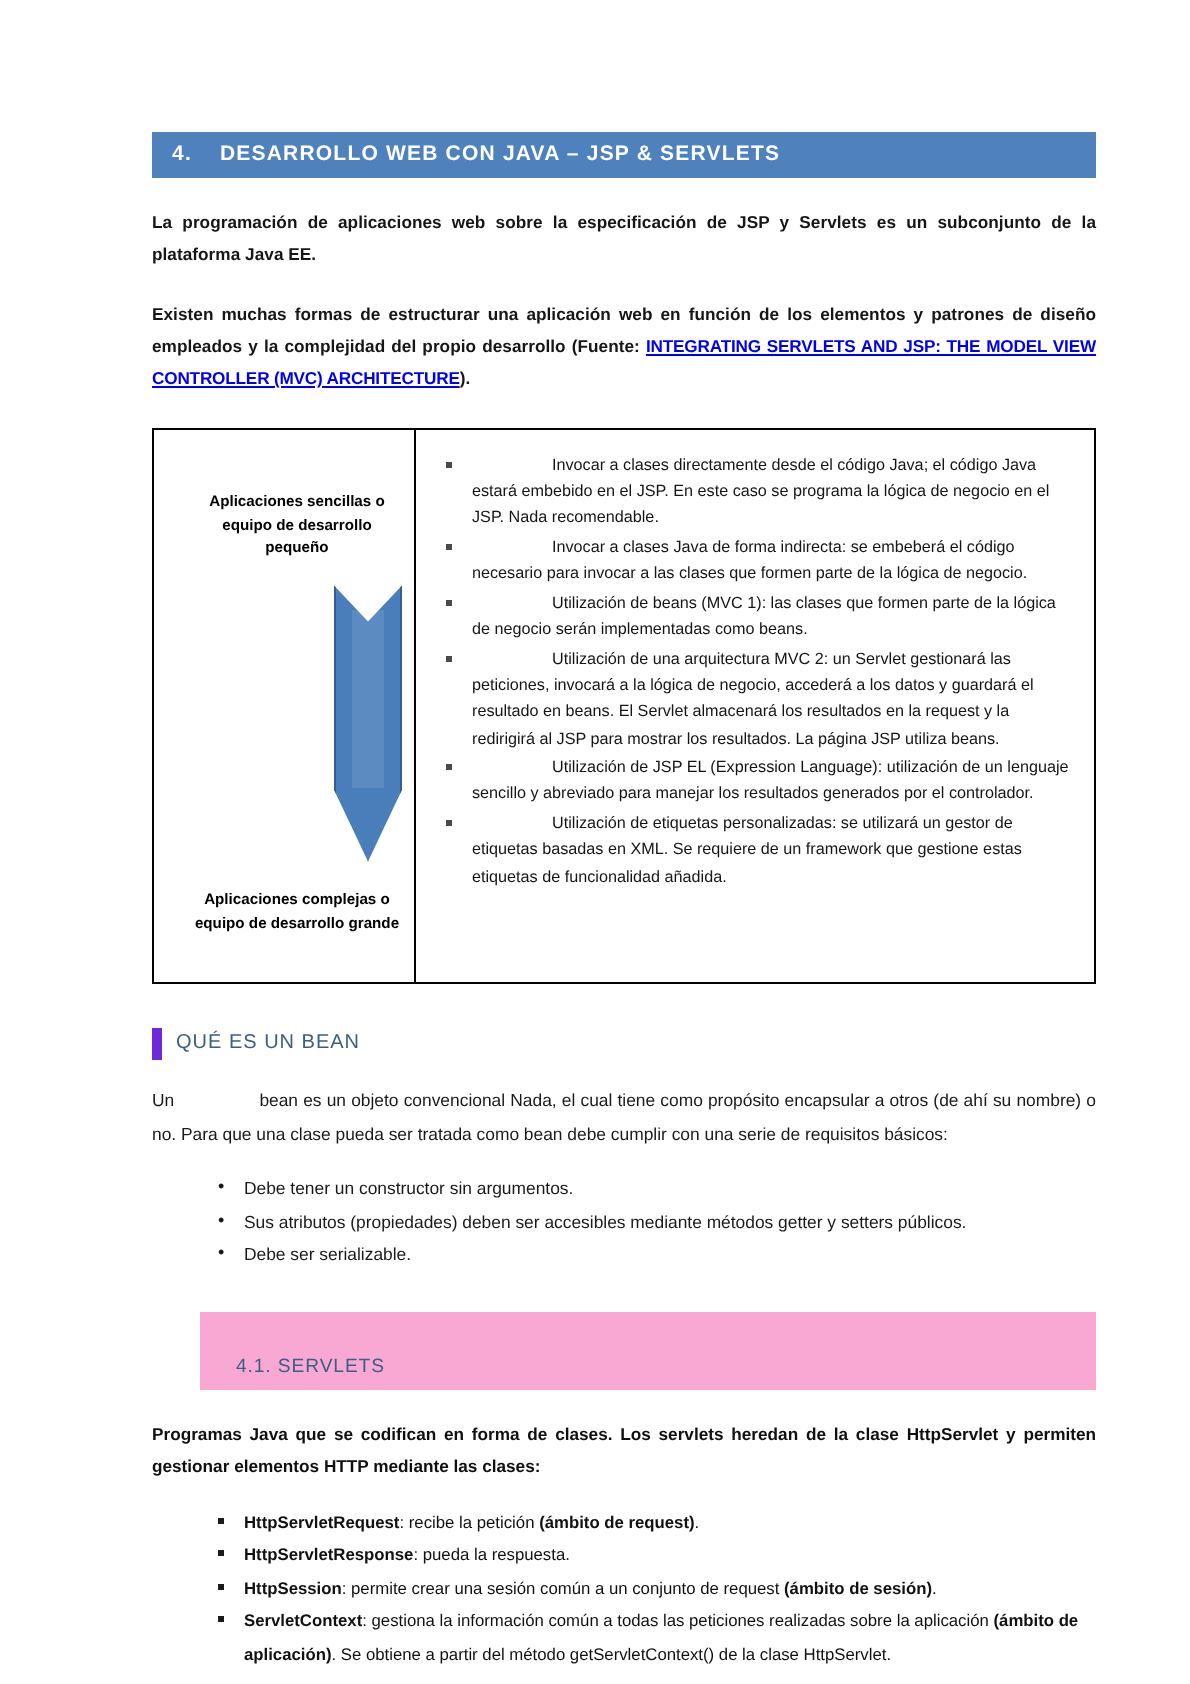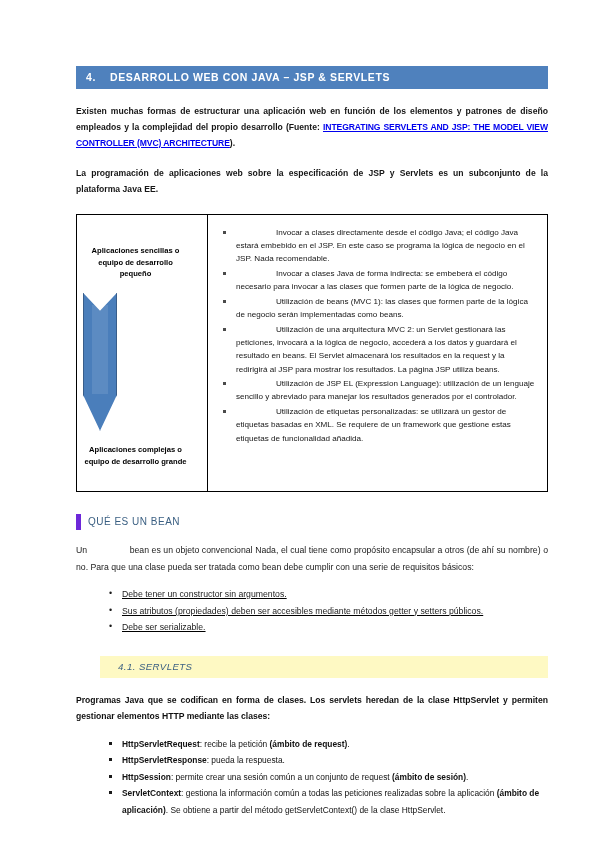--- a/index.html
+++ b/index.html
@@ -73,21 +73,21 @@
     box-sizing: border-box;
     width: 472px;
     min-height: 278px;
   }
   .tbl-left {
     width: 131px;
     border-right: 1px solid #000000;
     box-sizing: border-box;
     display: flex;
     flex-direction: column;
-    align-items: flex-start;
+    align-items: flex-end;
     justify-content: space-between;
     padding: 30px 6px 24px 6px;
   }
   .cap {
     font-size: 7.6px;
     font-weight: bold;
     line-height: 11.5px;
     text-align: center;
     color: #000000;
     width: 105px;
@@ -164,49 +164,47 @@
     line-height: 16.5px;
     color: #1a1a1a;
     margin-top: 12px;
     text-align: justify;
   }
 
   .plain-list {
     margin: 11px 0 0 0;
     padding-left: 46px;
     list-style: none;
-    text-decoration: underline;
   }
   .plain-list li {
     position: relative;
     font-size: 8.7px;
     line-height: 16.5px;
     color: #1a1a1a;
   }
   .plain-list li::before {
     content: "\2022";
     position: absolute;
     left: -13px;
     top: -1px;
     font-size: 9px;
     color: #1a1a1a;
   }
 
   
   .h3bar {
     margin-top: 20px;
     margin-left: 24px;
-    background: #fef9c3;
+    background: #f9a8d4;
     color: #3A5F82;
     font-size: 9.6px;
     letter-spacing: 0.45px;
-    padding: 5px 0 6px 18px;
+    padding: 22px 0 6px 18px;
     width: 448px;
     box-sizing: border-box;
-    font-style: italic;
   }
 
   .para-bold {
     font-size: 8.6px;
     line-height: 16px;
     font-weight: bold;
     color: #101010;
     margin-top: 14px;
     text-align: justify;
   }
@@ -238,25 +236,25 @@
 <body>
 
 <div class="page">
   <div class="content">
 
     <div class="chapter-bar">
       <span class="chapter-num">4.</span>
       <span>DESARROLLO WEB CON JAVA – JSP &amp; SERVLETS</span>
     </div>
 
+    <div class="para">La programación de aplicaciones web sobre la especificación de JSP y Servlets es un subconjunto de la plataforma Java EE.</div>
+
     <div class="para">
       <span>Existen muchas formas de estructurar una aplicación web en función de los elementos y patrones de diseño empleados y la complejidad del propio desarrollo (Fuente: </span><a class="link" href="#">INTEGRATING SERVLETS AND JSP: THE MODEL VIEW CONTROLLER (MVC) ARCHITECTURE</a><span>).</span>
     </div>
-
-    <div class="para">La programación de aplicaciones web sobre la especificación de JSP y Servlets es un subconjunto de la plataforma Java EE.</div>
 
     <div class="tbl">
       <div class="tbl-left">
         <div class="cap">Aplicaciones sencillas o equipo de desarrollo pequeño</div>
         <div class="arrow-wrap">
           <div class="arrow"></div>
         </div>
         <div class="cap">Aplicaciones complejas o equipo de desarrollo grande</div>
       </div>
       <div class="tbl-right">

